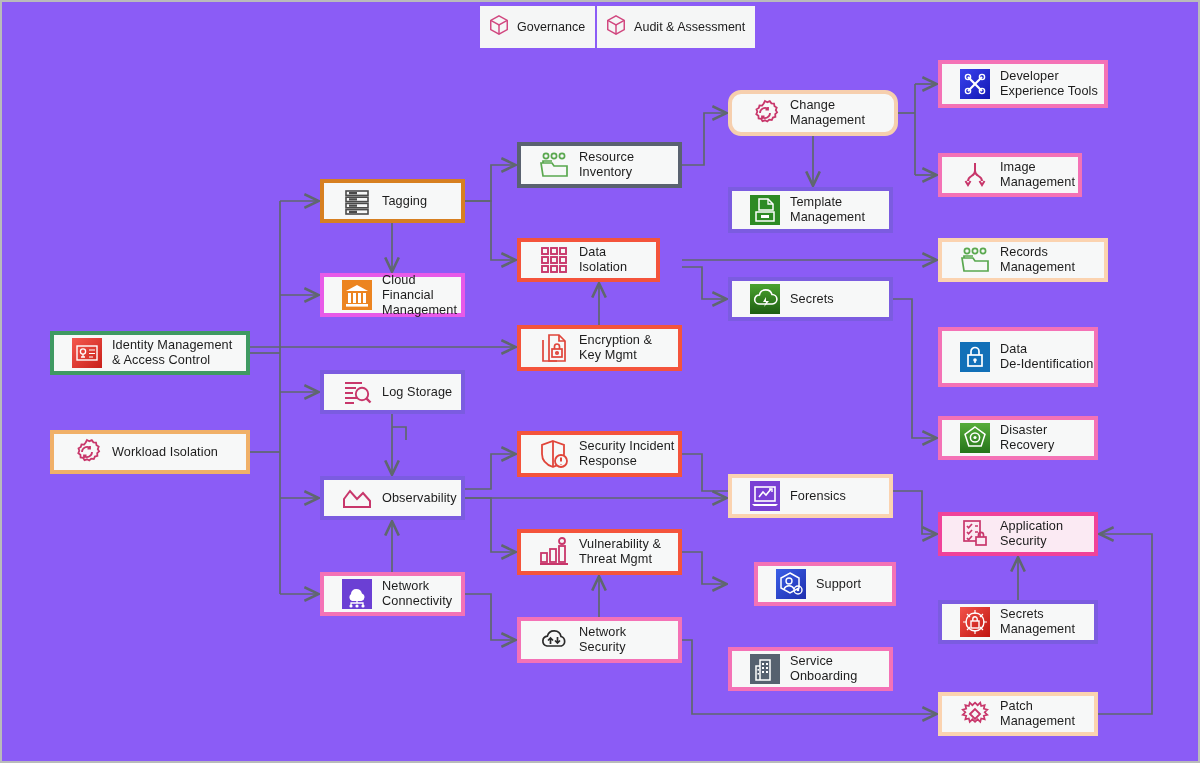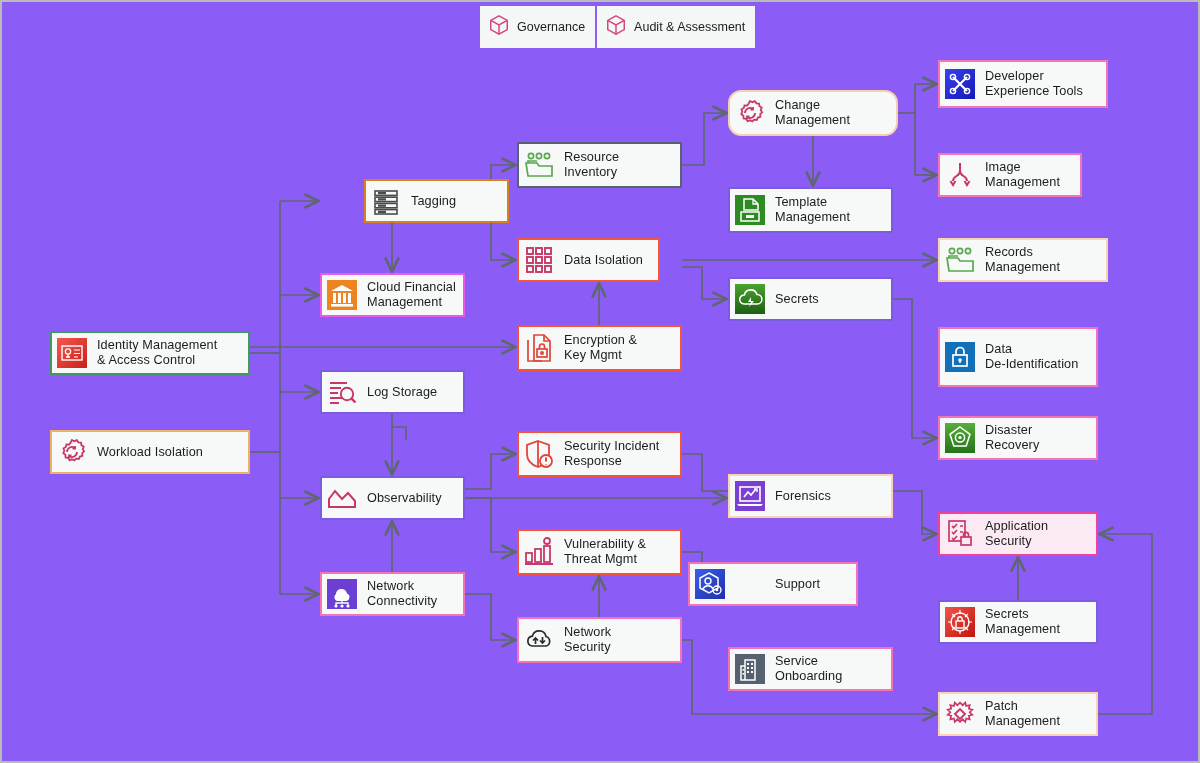--- a/index.html
+++ b/index.html
@@ -16,23 +16,23 @@
     display:flex;align-items:stretch;
   }
   .legend-item{
     background:#f5f6f6;display:flex;align-items:center;
     padding:0 10px 0 8px;gap:7px;margin-right:2px;
   }
   .legend-item .lg-label{font-size:12.5px;color:#1c1c1c;line-height:14px;}
   .svgwrap{position:absolute;left:0;top:0;width:1200px;height:763px;pointer-events:none;}
   .node{
     position:absolute;box-sizing:border-box;
-    background:#f7f8f8;border:2px solid #ef4444;
+    background:#f7f8f8;border:4px solid #ef4444;
     display:flex;align-items:center;
-    padding-left:3px;
+    padding-left:16px;
   }
   .node .ic{flex:0 0 auto;width:34px;height:34px;display:flex;align-items:center;justify-content:center;margin-right:8px;}
   .node .lbl{font-size:12.7px;color:#1c1c1c;line-height:15px;letter-spacing:.1px;}
   .icbox{width:32px;height:32px;display:block;}
 </style>
 </head>
 <body>
 
 <div id="canvas">
 
@@ -154,21 +154,21 @@
     <span class="ic">
       <svg class="icbox" viewBox="0 0 32 32" fill="none" stroke="#c8376b" stroke-width="1.8">
           <path d="M16 4 l2.4 1.2 2.4-1 1.6 2.1 2.6.3.5 2.6 2.2 1.4-.9 2.5 1.3 2.3-1.9 1.8.2 2.6-2.5.8-1.1 2.4-2.6-.3-1.9 1.8-2.3-1.2-2.5.9-1.3-2.3-2.6-.5-.2-2.6-2.1-1.6 1-2.4-.8-2.5 2.3-1.3.7-2.5 2.6.1 1.6-2.1z"></path>
           <path d="M11 16a5 5 0 0 1 8-4 M21 16a5 5 0 0 1-8 4"></path>
           <path d="M19 10 l0 2.5 -2.5 0 M13 22 l0-2.5 2.5 0"></path>
         </svg>
     </span>
     <span class="lbl" style="white-space:pre-line">Workload Isolation</span>
   </div>
 
-  <div class="node" style="left:318px;top:177px;width:145px;height:44px;border-color:#d78021;margin-left:44px;">
+  <div class="node" style="left:318px;top:177px;width:145px;height:44px;border-color:#d78021;">
     <span class="ic">
       <svg class="icbox" viewBox="0 0 32 32" fill="none" stroke="#4a4a4a" stroke-width="1.6">
           <rect x="5" y="6" width="22" height="4.4"></rect>
           <rect x="5" y="12.2" width="22" height="4.4"></rect>
           <rect x="5" y="18.4" width="22" height="4.4"></rect>
           <rect x="5" y="24.6" width="22" height="4.4"></rect>
           <path d="M8 8.2 h8 M8 14.4 h8 M8 20.6 h8 M8 26.8 h8" stroke-width="2.2"></path>
         </svg>
     </span>
     <span class="lbl" style="white-space:pre-line">Tagging</span>
@@ -359,21 +359,21 @@
           <rect x="1" y="1" width="30" height="30" fill="#7a3fd4"></rect>
           <rect x="6" y="7" width="20" height="14" fill="none" stroke="#fff" stroke-width="1.6"></rect>
           <path d="M10 17 l4-5 3 3 5-6" fill="none" stroke="#fff" stroke-width="1.6"></path>
           <path d="M20 9 h3 v3" fill="none" stroke="#fff" stroke-width="1.4"></path>
           <path d="M3 24 h26 l-2 2 H5z" fill="#fff"></path>
         </svg>
     </span>
     <span class="lbl" style="white-space:pre-line">Forensics</span>
   </div>
 
-  <div class="node" style="left:686px;top:560px;width:170px;height:44px;border-color:#f472b6;gap:40px;">
+  <div class="node" style="left:752px;top:560px;width:142px;height:44px;border-color:#f472b6;">
     <span class="ic">
       <svg class="icbox" viewBox="0 0 32 32">
           <defs>
             <linearGradient id="gSp" x1="0" y1="0" x2="1" y2="1">
               <stop offset="0" stop-color="#3a5fe8"></stop>
               <stop offset="1" stop-color="#1f2fae"></stop>
             </linearGradient>
           </defs>
           <rect x="1" y="1" width="30" height="30" fill="url(#gSp)"></rect>
           <path d="M15 5 L24 10 v10 L15 25 L6 20 V10z" fill="none" stroke="#fff" stroke-width="1.5"></path>

